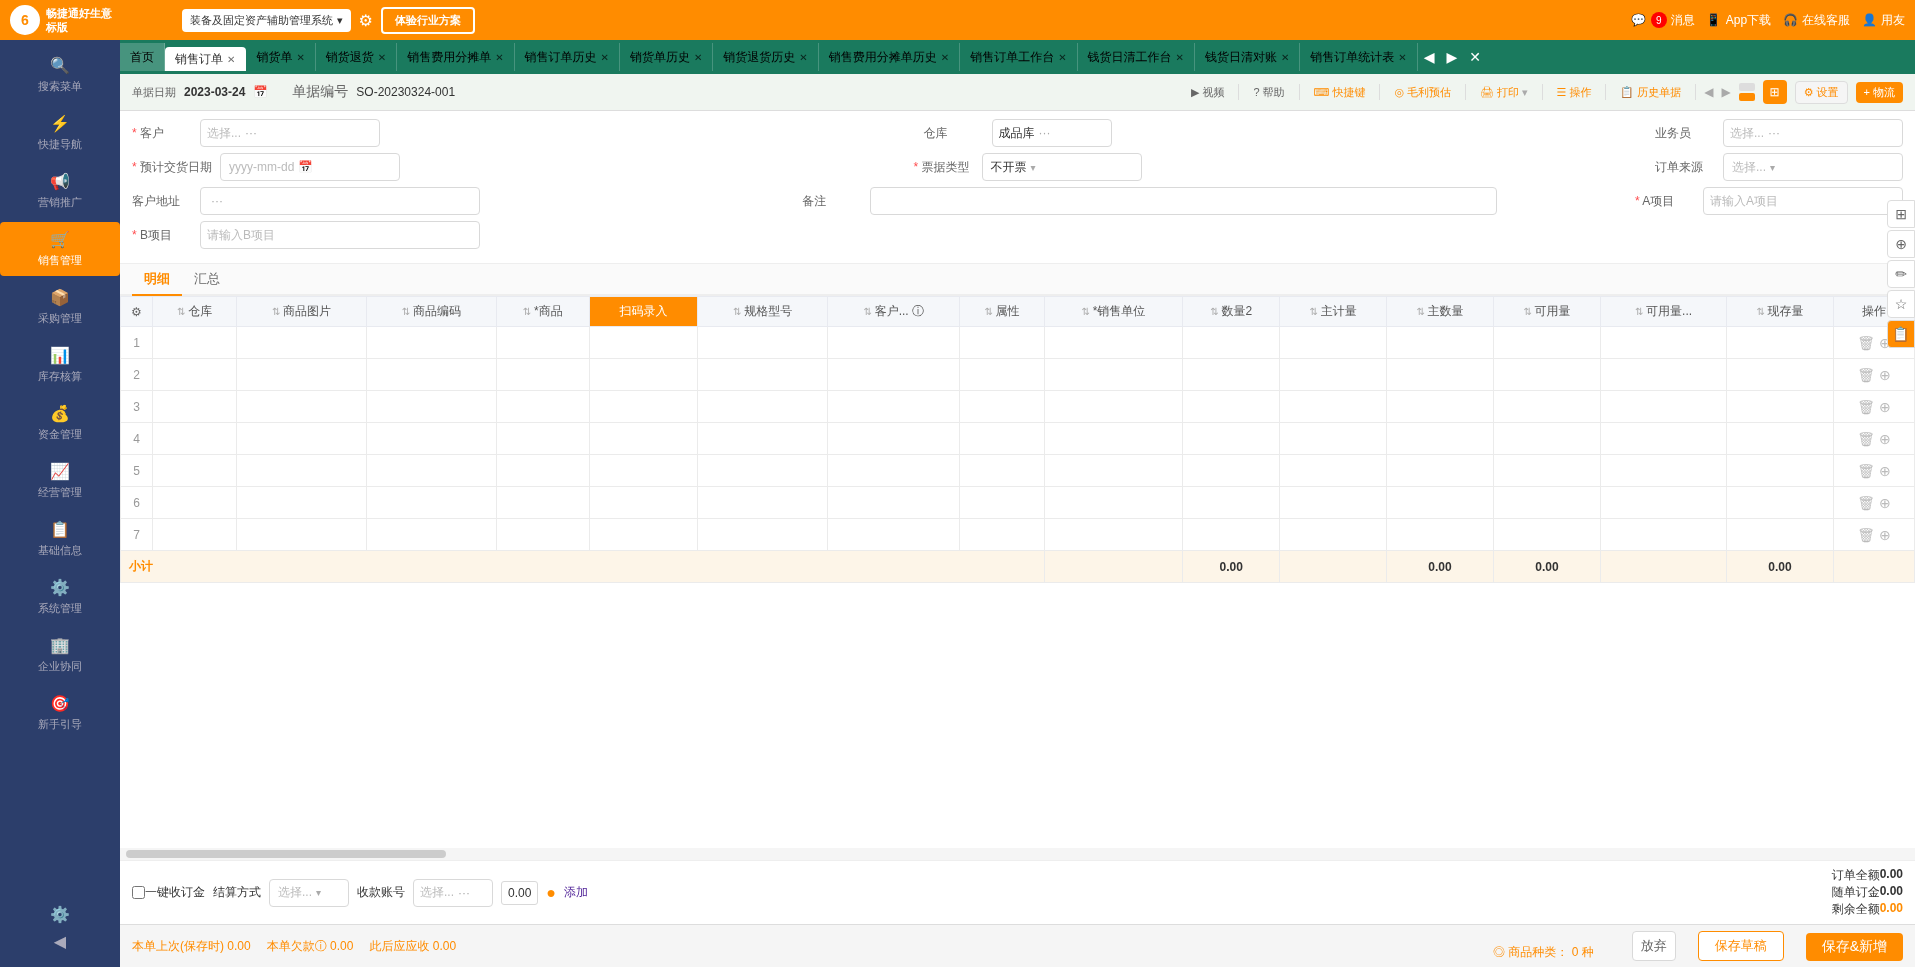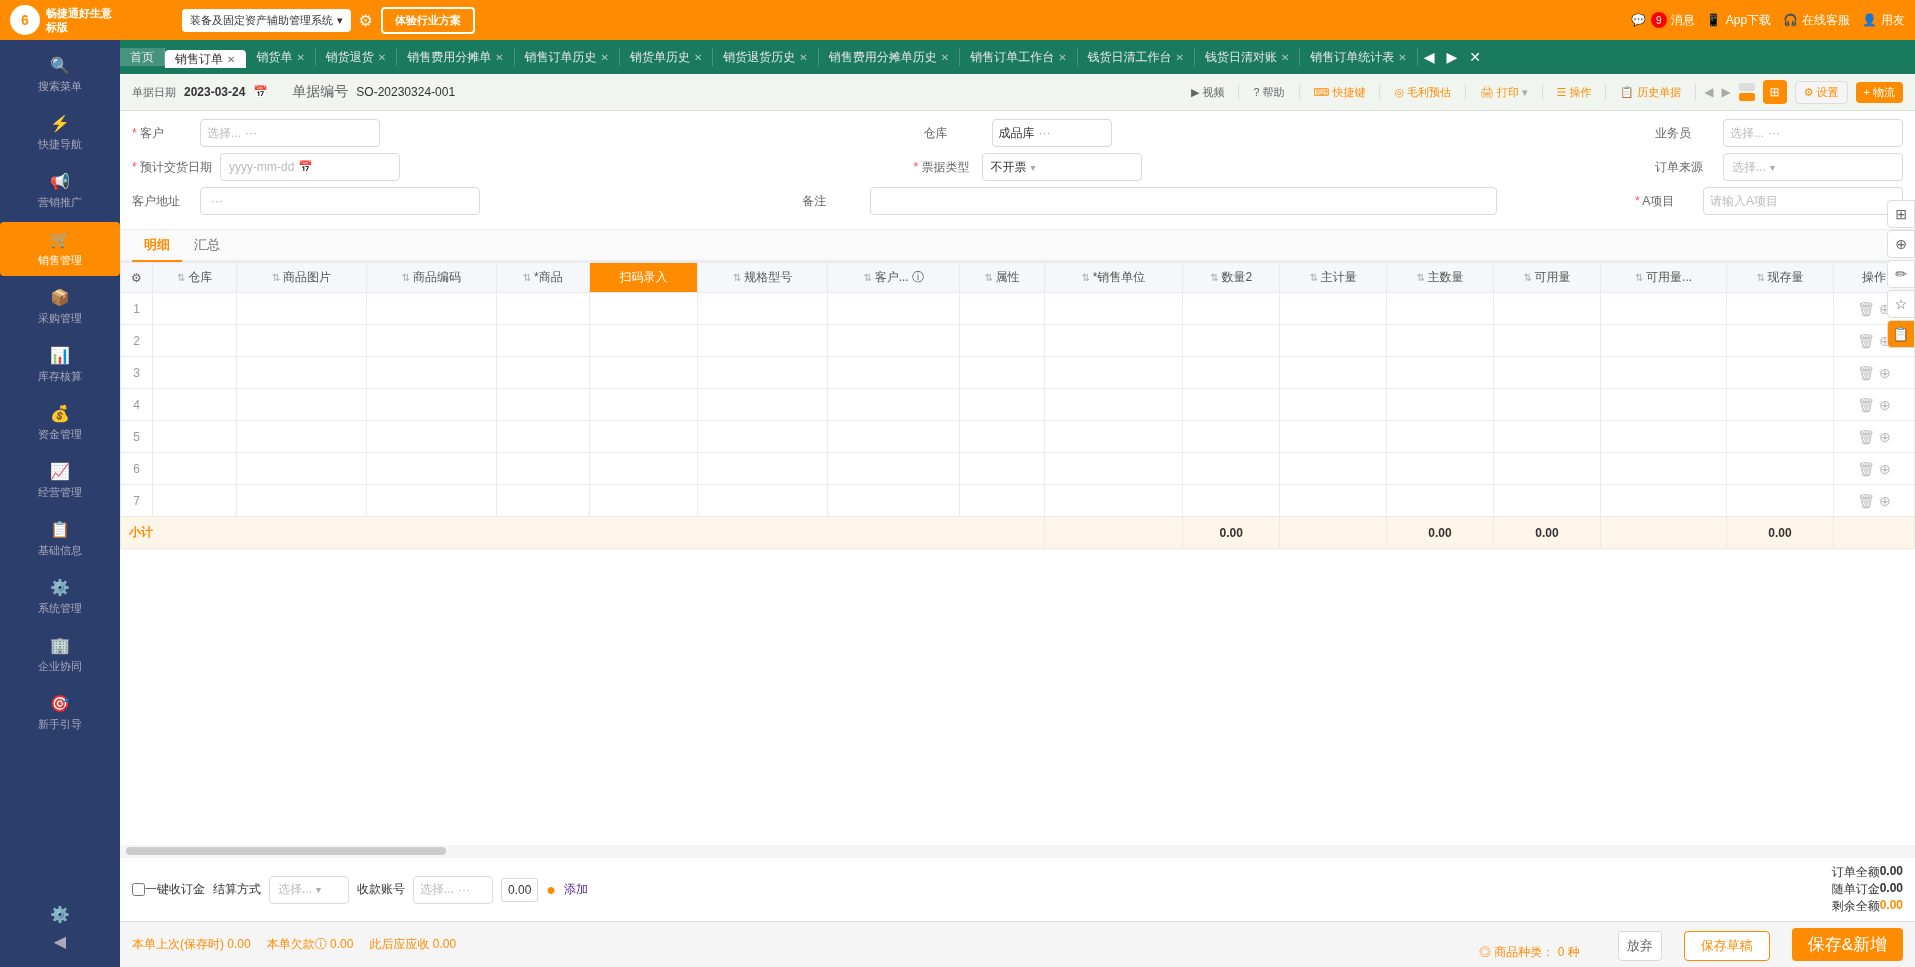--- a/index.html
+++ b/index.html
@@ -25,22 +25,22 @@
     .sidebar-item.active { background: #ff8c00; color: white; }
     .sidebar-icon { font-size: 16px; }
     .sidebar-footer { margin-top: auto; display: flex; flex-direction: column; align-items: center; gap: 8px; padding: 8px; }
     .sidebar-footer-btn { color: #aab; cursor: pointer; font-size: 16px; }
 
     
     .content-area { flex: 1; display: flex; flex-direction: column; overflow: hidden; background: #f5f5f5; }
 
     
     .tab-bar { background: #1a7a5e; display: flex; align-items: center; padding: 0; height: 34px; overflow: hidden; flex-shrink: 0; }
-    .tab { padding: 0 10px; height: 18px; display: flex; align-items: center; gap: 4px; font-size: 12px; color: #e5e5e5; cursor: pointer; white-space: nowrap; border-right: 1px solid rgba(255,255,255,0.2); }
-    .tab.active { background: white; color: #333; border-radius: 4px 4px 0 0; margin-top: 4px; height: 18px; }
+    .tab { padding: 0 10px; height: 28px; display: flex; align-items: center; gap: 4px; font-size: 12px; color: #000000; cursor: pointer; white-space: nowrap; border-right: 1px solid rgba(255,255,255,0.2); }
+    .tab.active { background: white; color: #333; border-radius: 4px 4px 0 0; margin-top: 4px; height: 24px; }
     .tab.home { background: rgba(255,255,255,0.2); }
     .tab-close { font-size: 10px; opacity: 0.7; }
     .tab-nav-btn { color: white; padding: 0 6px; cursor: pointer; font-size: 14px; }
     .tab-more-btn { color: white; padding: 0 6px; cursor: pointer; font-size: 14px; }
 
     
     .page-content { flex: 1; background: white; overflow: hidden; display: flex; flex-direction: column; }
 
     
     .toolbar { background: #f0f5f0; border-bottom: 1px solid #ddd; padding: 6px 12px; display: flex; align-items: center; gap: 8px; flex-shrink: 0; font-size: 12px; }
@@ -91,21 +91,21 @@
     
     .page-footer { background: #f5f5f5; border-top: 1px solid #ddd; padding: 6px 12px; display: flex; align-items: center; font-size: 12px; flex-shrink: 0; }
     .footer-stat { color: #666; margin-right: 16px; }
     .footer-stat span { color: #ff8c00; }
     .footer-right { margin-left: auto; display: flex; align-items: flex-end; gap: 22px; }
     .order-summary-row { display: flex; }
     .order-summary-val { color: #333; font-weight: bold; }
     .order-summary-val.orange { color: #ff8c00; }
     .discard-btn { background: white; border: 1px solid #d9d9d9; border-radius: 4px; padding: 5px 8px; cursor: pointer; font-size: 13px; color: #666; }
     .save-draft-btn { background: white; border: 1px solid #ff8c00; border-radius: 4px; padding: 5px 16px; cursor: pointer; font-size: 13px; color: #ff8c00; }
-    .save-new-btn { background: #ff8c00; border: none; border-radius: 4px; padding: 5px 16px; cursor: pointer; font-size: 17px; color: white; }
+    .save-new-btn { background: #ff8c00; border: none; border-radius: 4px; padding: 5px 16px; cursor: pointer; font-size: 14px; color: white; }
 
     
     .right-float-btns { position: fixed; right: 0; top: 200px; display: flex; flex-direction: column; gap: 2px; z-index: 100; }
     .float-btn { width: 28px; height: 28px; background: white; border: 1px solid #ddd; border-radius: 4px 0 0 4px; display: flex; align-items: center; justify-content: center; cursor: pointer; font-size: 14px; color: #666; }
     .float-btn.orange { background: #ff8c00; color: white; }
 
     
     .scroll-bar-area { background: #f5f5f5; height: 12px; display: flex; align-items: center; padding: 0 2px; flex-shrink: 0; }
     .scroll-thumb { width: 320px; height: 8px; background: #ccc; border-radius: 4px; margin-left: 4px; }
   </style>
@@ -377,20 +377,26 @@
           <span style="flex:0.5;"></span>
           <span class="form-label">备注</span>
           <div class="form-control-wrapper" style="flex:1;"></div>
           <span style="flex:0.2;"></span>
           <span class="form-label required">A项目</span>
           <div class="form-control-wrapper" style="min-width:200px;">
             <span style="color:#bbb;">请输入A项目</span>
           </div>
         </div>
 
+        <div class="form-row">
+          <span class="form-label required">B项目</span>
+          <div class="form-control-wrapper" style="min-width:280px;">
+            <span style="color:#bbb;">请输入B项目</span>
+          </div>
+        </div>
       </div>
 
       <div class="detail-tabs">
         <div class="detail-tab active">明细</div>
         <div class="detail-tab">汇总</div>
       </div>
 
       <div class="table-wrapper">
         <table>
           <thead>

